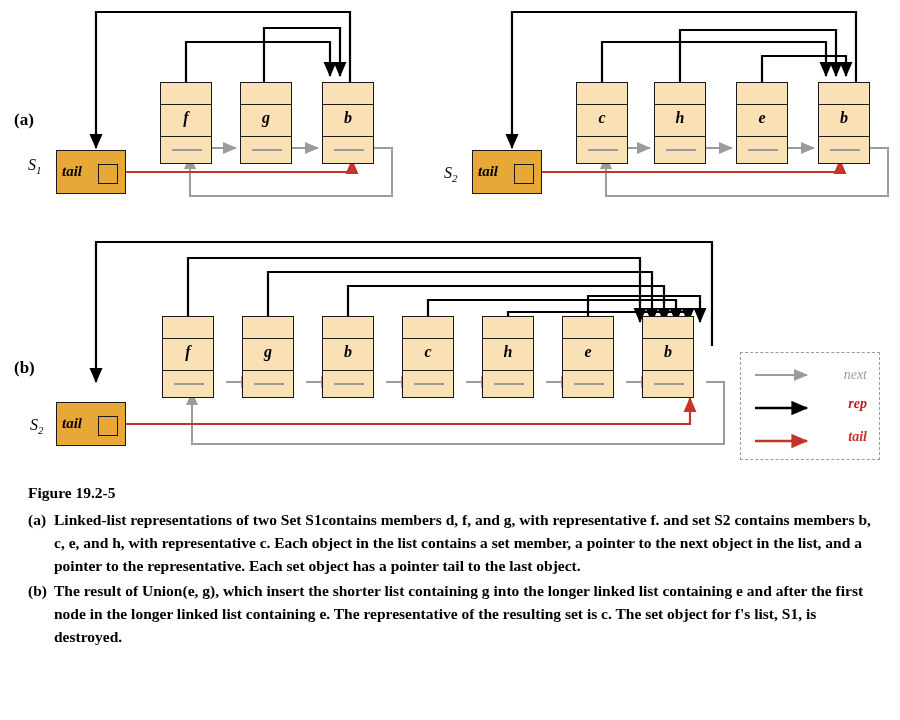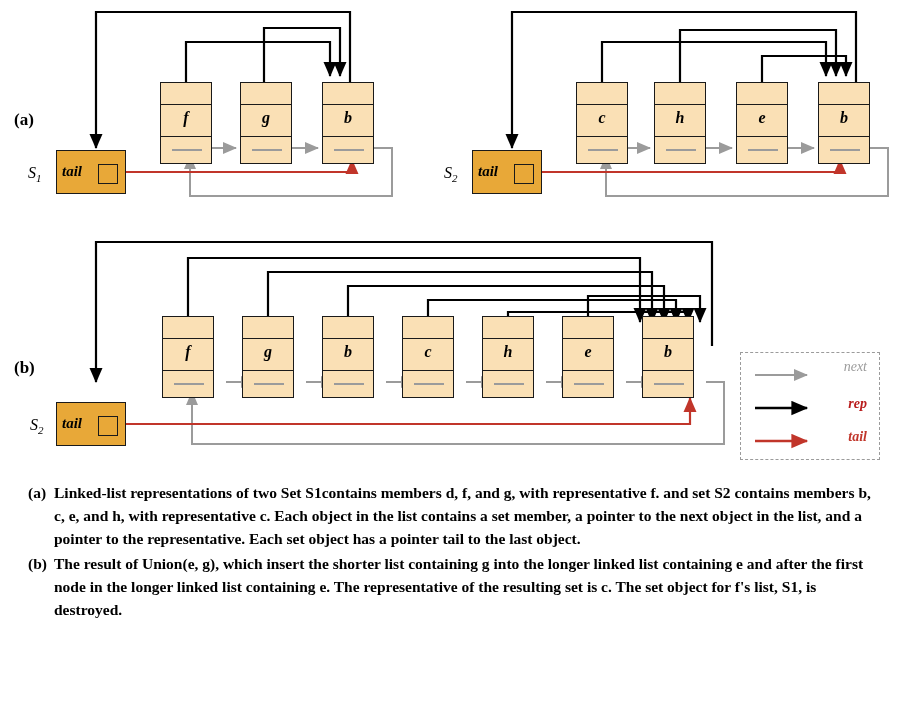--- a/index.html
+++ b/index.html
@@ -191,21 +191,21 @@
     </g>
 
     <g stroke="#c1352a" stroke-width="2.2" fill="none" marker-end="url(#arrR)">
       <path d="M118,424 L690,424 L690,398"></path>
     </g>
   </svg>
 
   <div class="panel-label" style="left:14px;top:110px;">(a)</div>
   <div class="panel-label" style="left:14px;top:358px;">(b)</div>
 
-  <div class="setname" style="left:28px;top:164px;">
+  <div class="setname" style="left:28px;top:156px;">
     <span>S</span><sub>1</sub>
   </div>
   <div class="setobj" style="left:56px;top:150px;">
     <span class="tailword">tail</span>
     <span class="ptrbox"></span>
   </div>
 
   <div class="node" style="left:160px;top:82px;">
     <div class="seg seg1"></div>
     <div class="seg seg2"></div>
@@ -333,28 +333,29 @@
           <path d="M0,0 L7,3 L0,6 z" fill="#000"></path>
         </marker>
         <marker id="lgR" markerWidth="8" markerHeight="8" refX="6.5" refY="3" orient="auto">
           <path d="M0,0 L7,3 L0,6 z" fill="#c1352a"></path>
         </marker>
       </defs>
       <path d="M14,22 L66,22" stroke="#9b9b9b" stroke-width="2" marker-end="url(#lgG)"></path>
       <path d="M14,55 L66,55" stroke="#000" stroke-width="2.4" marker-end="url(#lgB)"></path>
       <path d="M14,88 L66,88" stroke="#c1352a" stroke-width="2.4" marker-end="url(#lgR)"></path>
     </svg>
-    <div class="lbl" style="top:6px;color:#9b9b9b;">next</div>
+    <div class="lbl" style="top:14px;color:#9b9b9b;">next</div>
     <div class="lbl" style="top:43px;color:#b91c1c;font-weight:bold;">rep</div>
     <div class="lbl" style="top:76px;color:#c1352a;font-weight:bold;">tail</div>
   </div>
 
 </div>
 
 <div id="caption">
+  <div class="figtitle">Figure 19.2-5</div>
   <div class="item">
     <span class="tag">(a)</span>
     <span>Linked-list representations of two Set  S1contains members d, f, and g, with representative f. and set S2 contains members b, c, e, and h, with representative c. Each object in the list contains a set member, a pointer to the next object in the list, and a pointer to the representative. Each set object has a pointer tail to the last object.</span>
   </div>
   <div class="item">
     <span class="tag">(b)</span>
     <span>The result of Union(e, g), which insert the shorter list containing g into the longer linked list containing e and after the first node in the longer linked list containing e. The representative of the resulting set is c. The set object for f's list, S1, is destroyed.</span>
   </div>
 </div>
 

